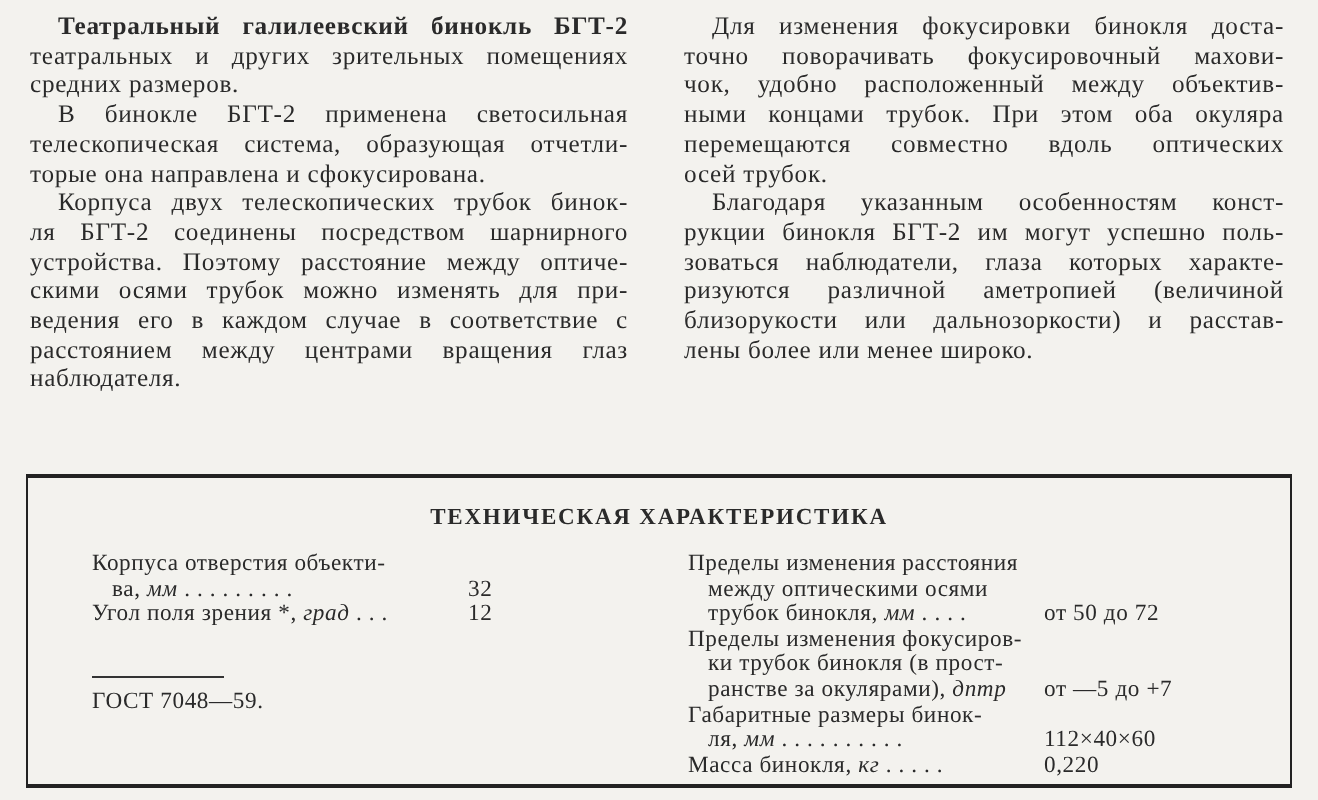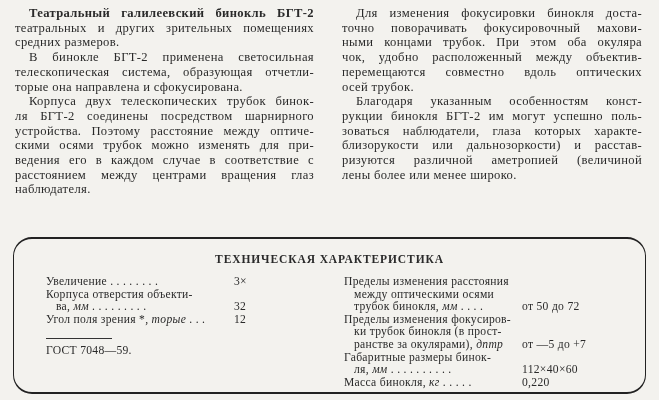--- a/index.html
+++ b/index.html
@@ -21,21 +21,21 @@
   .col.right { left:342px; width:300px; }
   .col p { margin:0; text-indent:14px; }
   .col p b { font-weight:bold; }
   .col p .line { display:block; text-align:justify; text-align-last:justify; }
   .col p .line.last { text-align-last:left; }
   .specbox {
     position:absolute; left:13px; top:237px; width:631px; height:153px;
     border-top:2px solid #222; border-bottom:2px solid #222;
     border-left:1.5px solid #222; border-right:1.5px solid #222;
     font-family:"Liberation Serif","DejaVu Serif",serif;
-    font-size:11.6px; line-height:12.6px; letter-spacing:0.3px;border-radius:19px;
+    font-size:11.6px; line-height:12.6px; letter-spacing:0.3px;
   }
   .spec-title {
     position:absolute; left:0; right:0; top:14px; text-align:center;
     font-weight:bold; font-size:11.5px; letter-spacing:0.9px;
   }
   .spec-left { position:absolute; left:32px; top:37px; width:262px; }
   .spec-right { position:absolute; left:330px; top:37px; width:280px; }
   .row { position:relative; white-space:nowrap; }
   .lbl { display:inline-block; }
   .lbl.ind { padding-left:10px;text-align:center; }
@@ -69,52 +69,48 @@
     <span class="line" style="text-indent:0">ведения его в каждом случае в соответствие с</span>
     <span class="line" style="text-indent:0">расстоянием между центрами вращения глаз</span>
     <span class="line last" style="text-indent:0">наблюдателя.</span>
   </p>
 </div>
 
 <div class="col right">
   <p>
     <span class="line">Для изменения фокусировки бинокля доста-</span>
     <span class="line" style="text-indent:0">точно поворачивать фокусировочный махови-</span>
+    <span class="line" style="text-indent:0">чок, удобно расположенный между объектив-</span>
     <span class="line" style="text-indent:0">ными концами трубок. При этом оба окуляра</span>
-    <span class="line" style="text-indent:0">чок, удобно расположенный между объектив-</span>
     <span class="line" style="text-indent:0">перемещаются совместно вдоль оптических</span>
     <span class="line last" style="text-indent:0">осей трубок.</span>
   </p>
   <p>
     <span class="line">Благодаря указанным особенностям конст-</span>
     <span class="line" style="text-indent:0">рукции бинокля БГТ-2 им могут успешно поль-</span>
     <span class="line" style="text-indent:0">зоваться наблюдатели, глаза которых характе-</span>
+    <span class="line" style="text-indent:0">ризуются различной аметропией (величиной</span>
     <span class="line" style="text-indent:0">близорукости или дальнозоркости) и расстав-</span>
-    <span class="line" style="text-indent:0">ризуются различной аметропией (величиной</span>
     <span class="line last" style="text-indent:0">лены более или менее широко.</span>
   </p>
 </div>
 
 <div class="specbox">
   <div class="spec-title">ТЕХНИЧЕСКАЯ ХАРАКТЕРИСТИКА</div>
 
   <div class="spec-left">
     <div class="row">
-      <span class="lbl">Увеличение . . . . . . . .</span>
-      <span class="val">3×</span>
-    </div>
-    <div class="row">
       <span class="lbl">Корпуса  отверстия  объекти-</span>
     </div>
     <div class="row">
       <span class="lbl ind"><span>ва, </span><span class="it">мм</span><span> . . . . . . . . .</span></span>
       <span class="val">32</span>
     </div>
     <div class="row">
-      <span class="lbl"><span>Угол поля зрения *, </span><span class="it">торые</span><span> . . .</span></span>
+      <span class="lbl"><span>Угол поля зрения *, </span><span class="it">град</span><span> . . .</span></span>
       <span class="val">12</span>
     </div>
   </div>
 
   <div class="foot-rule"></div>
   <div class="footnote">
     <span>ГОСТ 7048—59.</span>
   </div>
 
   <div class="spec-right">

